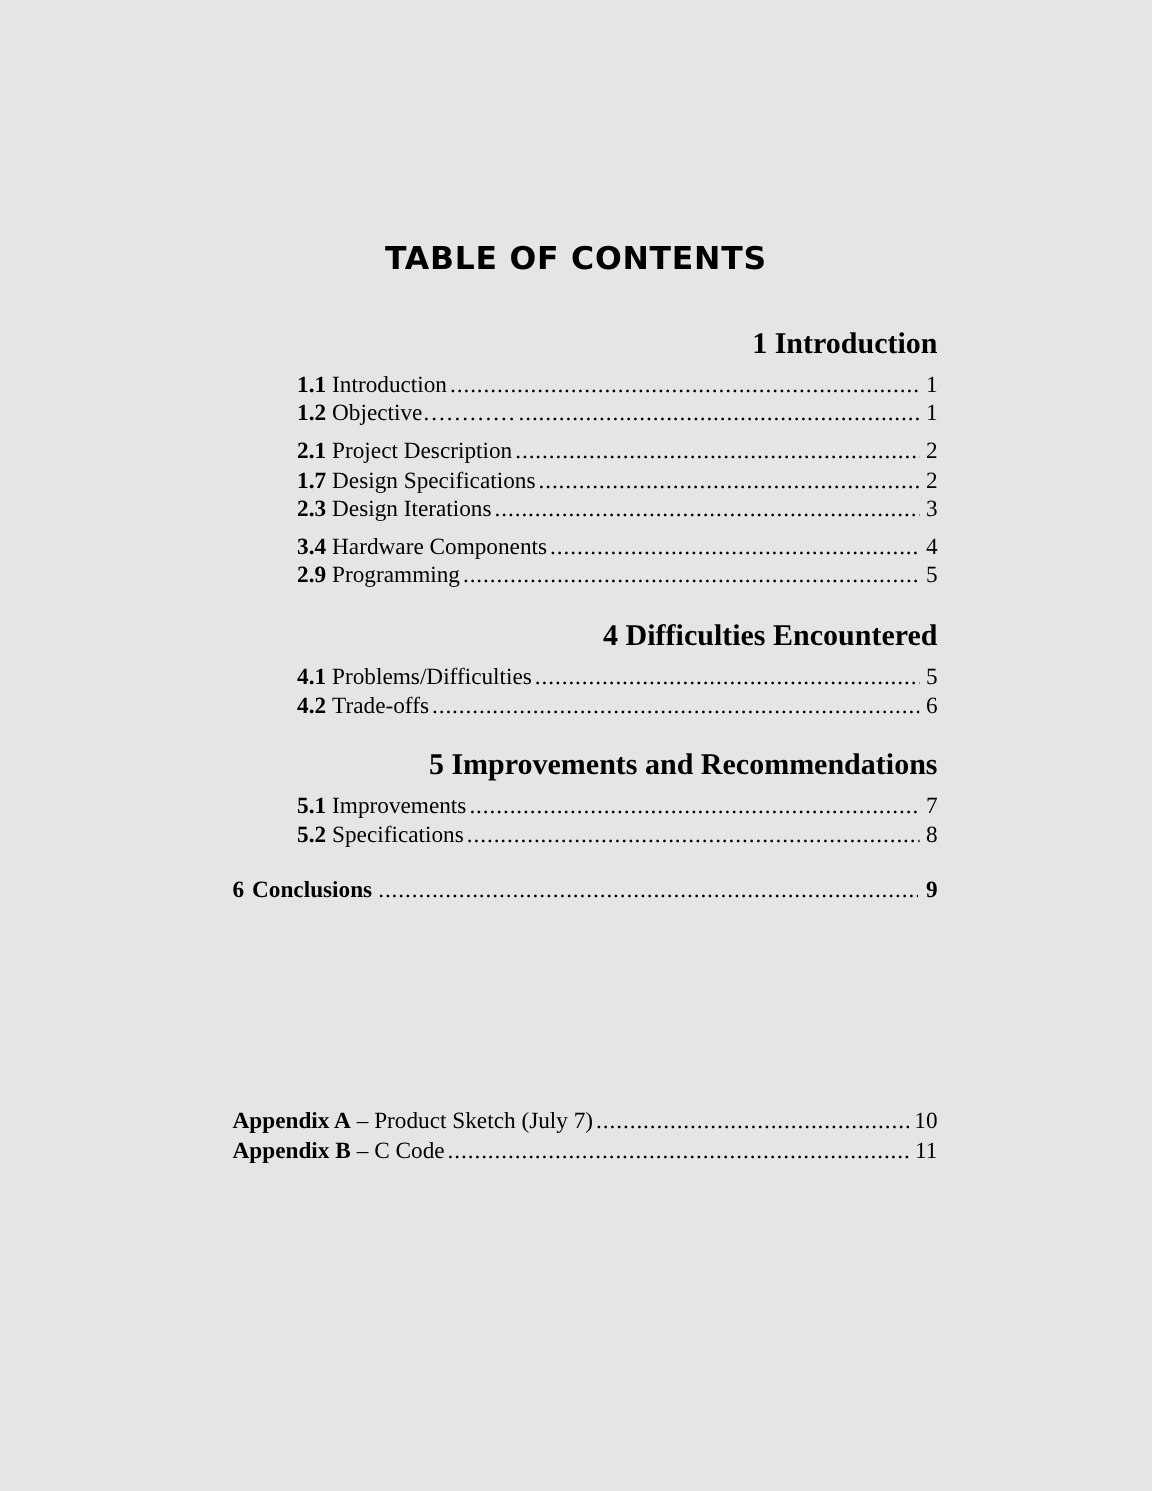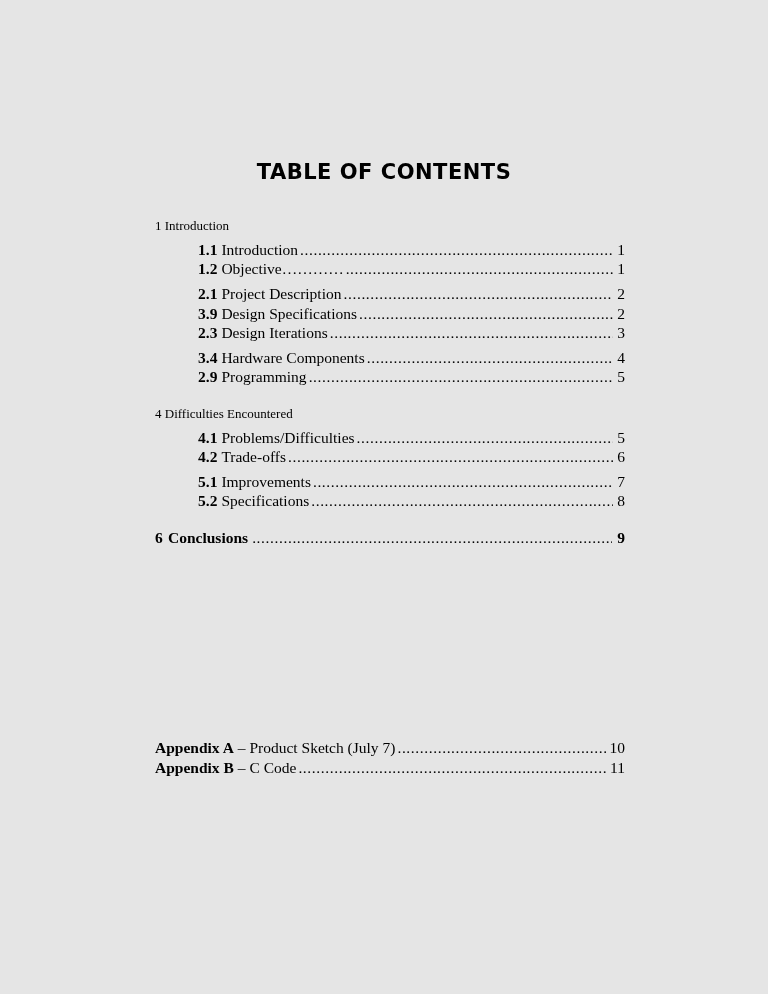--- a/index.html
+++ b/index.html
@@ -35,25 +35,26 @@
     font-size: 21px;
     letter-spacing: 0.5px;
   }
   .toc {
     position: absolute;
     left: 155px;
     top: 218px;
     width: 470px;
   }
   .chapter {
-    font-weight: normal;
-    font-size: 13px;
+    font-weight: bold;
+    font-size: 20px;
     margin-top: 19px;
     margin-bottom: 2px;
     white-space: nowrap;
+    text-align: right;
   }
   .chapter:first-child {
     margin-top: 0;
   }
   .chapter-line {
     font-weight: bold;
     font-size: 15.5px;
     margin-top: 19px;
     display: flex;
     align-items: baseline;
@@ -155,21 +156,21 @@
     </ul>
 
     <ul class="sub-list">
       <li class="sub-item">
         <span class="sec-num">2.1</span>
         <span class="sec-title">Project Description</span>
         <span class="dots">.................................................................................................................</span>
         <span class="pg">2</span>
       </li>
       <li class="sub-item">
-        <span class="sec-num">3.9</span>
+        <span class="sec-num">1.7</span>
         <span class="sec-title">Design Specifications</span>
         <span class="dots">.................................................................................................................</span>
         <span class="pg">2</span>
       </li>
       <li class="sub-item">
         <span class="sec-num">2.3</span>
         <span class="sec-title">Design Iterations</span>
         <span class="dots">.................................................................................................................</span>
         <span class="pg">3</span>
       </li>
@@ -202,20 +203,24 @@
         <span class="pg">5</span>
       </li>
       <li class="sub-item">
         <span class="sec-num">4.2</span>
         <span class="sec-title">Trade-offs</span>
         <span class="dots">.................................................................................................................</span>
         <span class="pg">6</span>
       </li>
     </ul>
 
+    <div class="chapter">
+      <span class="ch-num">5</span>
+      <span class="ch-label">Improvements and Recommendations</span>
+    </div>
     <ul class="sub-list">
       <li class="sub-item">
         <span class="sec-num">5.1</span>
         <span class="sec-title">Improvements</span>
         <span class="dots">.................................................................................................................</span>
         <span class="pg">7</span>
       </li>
       <li class="sub-item">
         <span class="sec-num">5.2</span>
         <span class="sec-title">Specifications</span>

